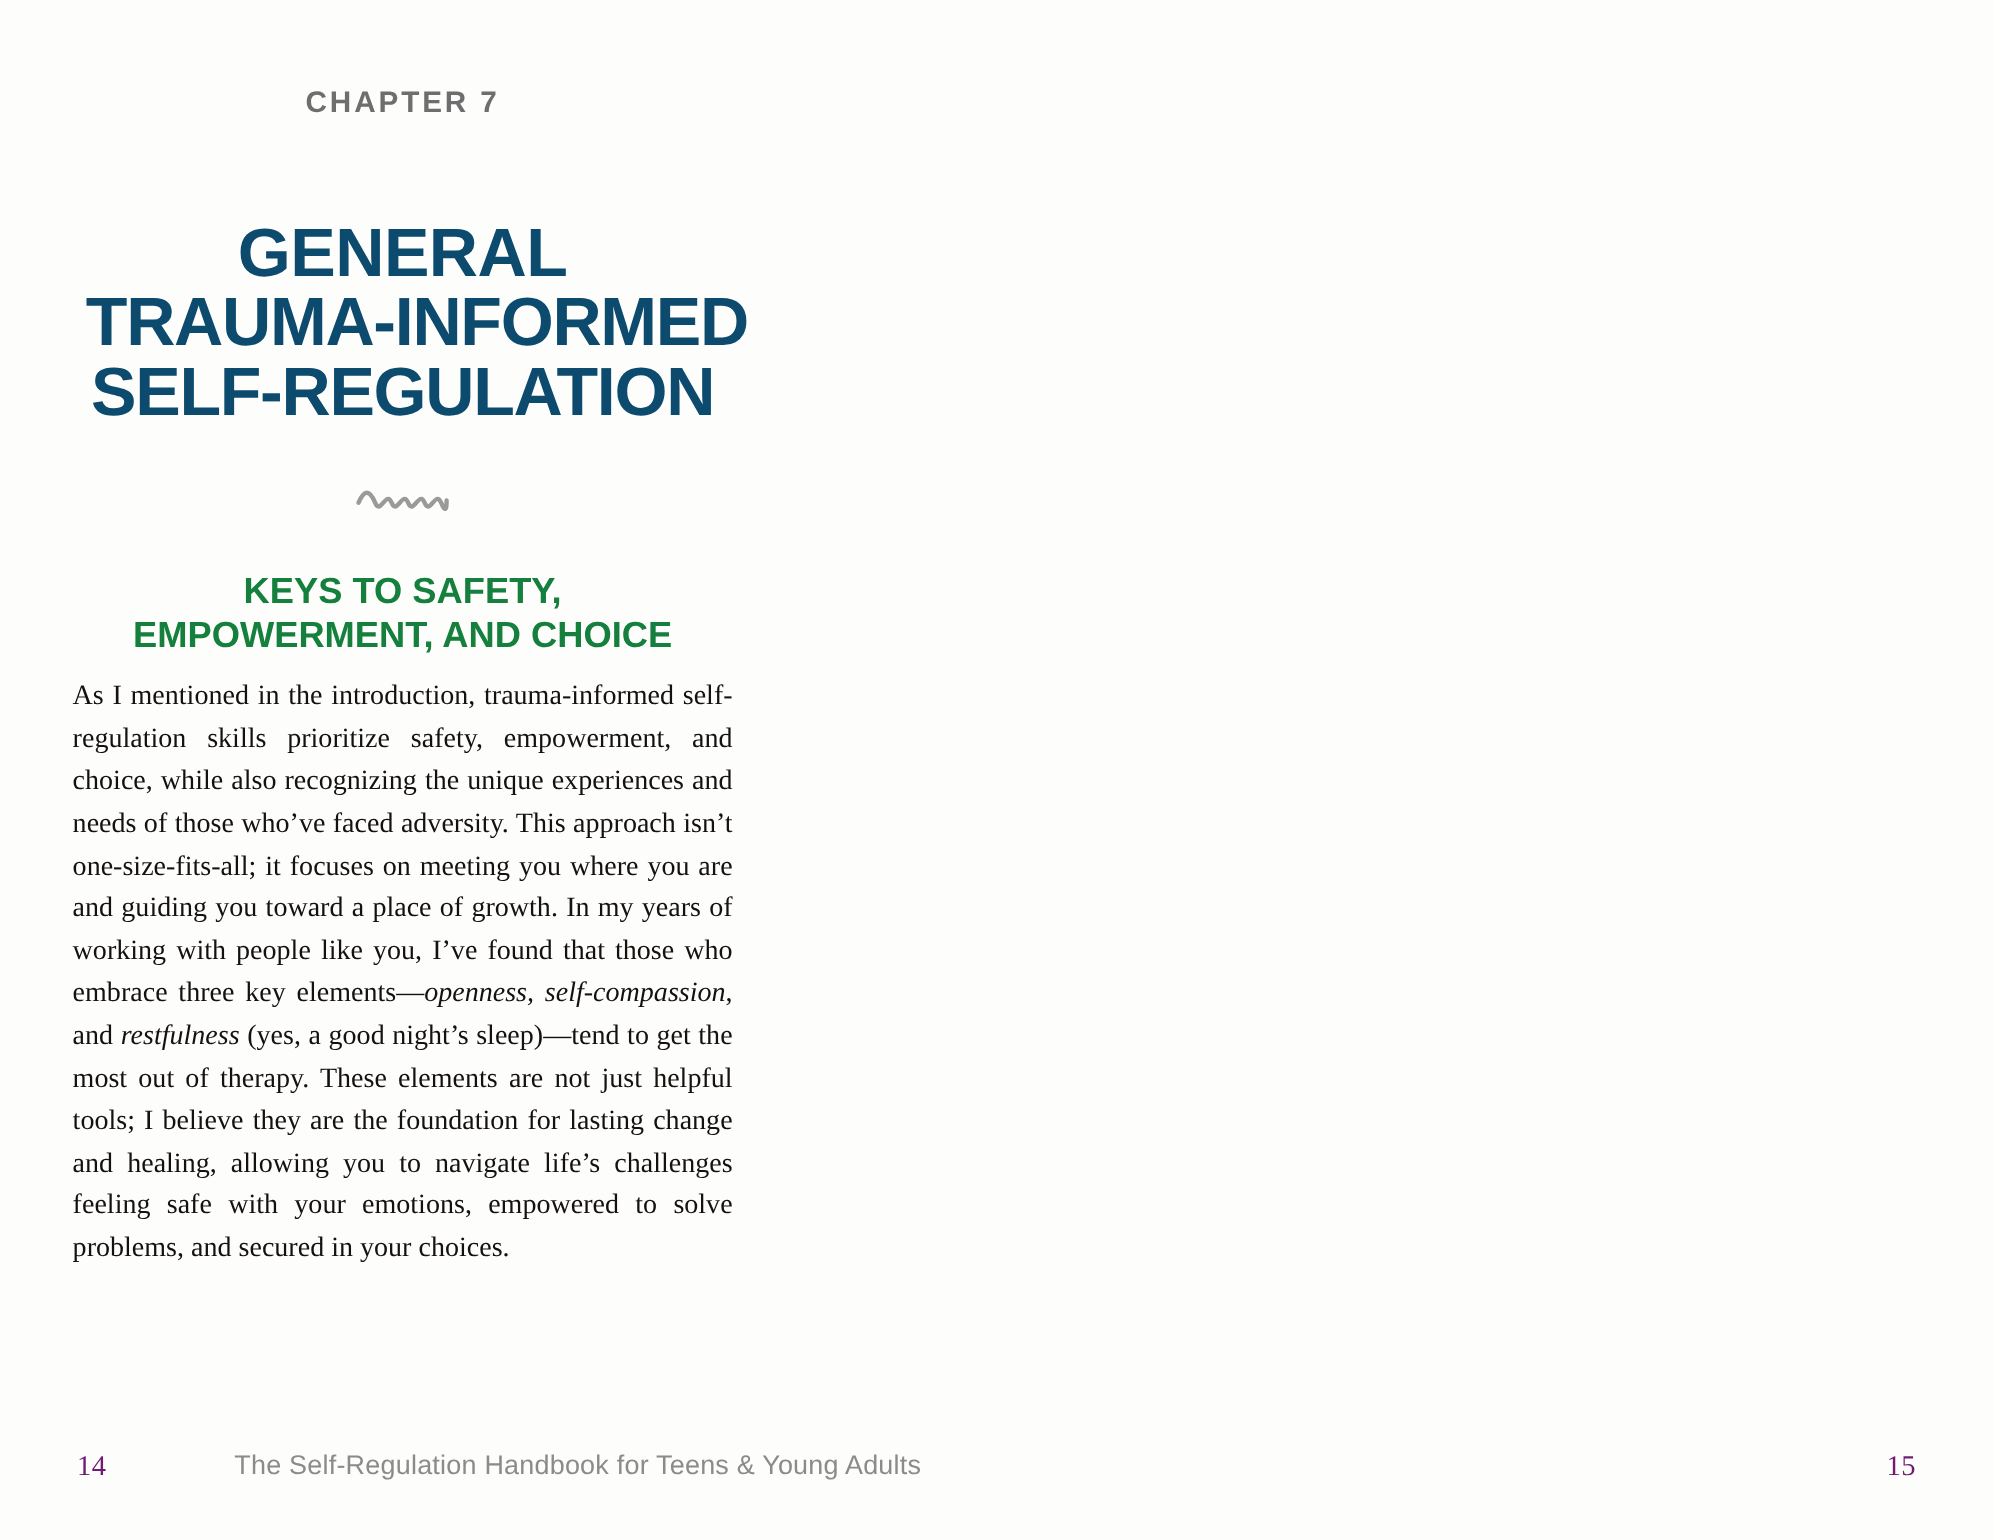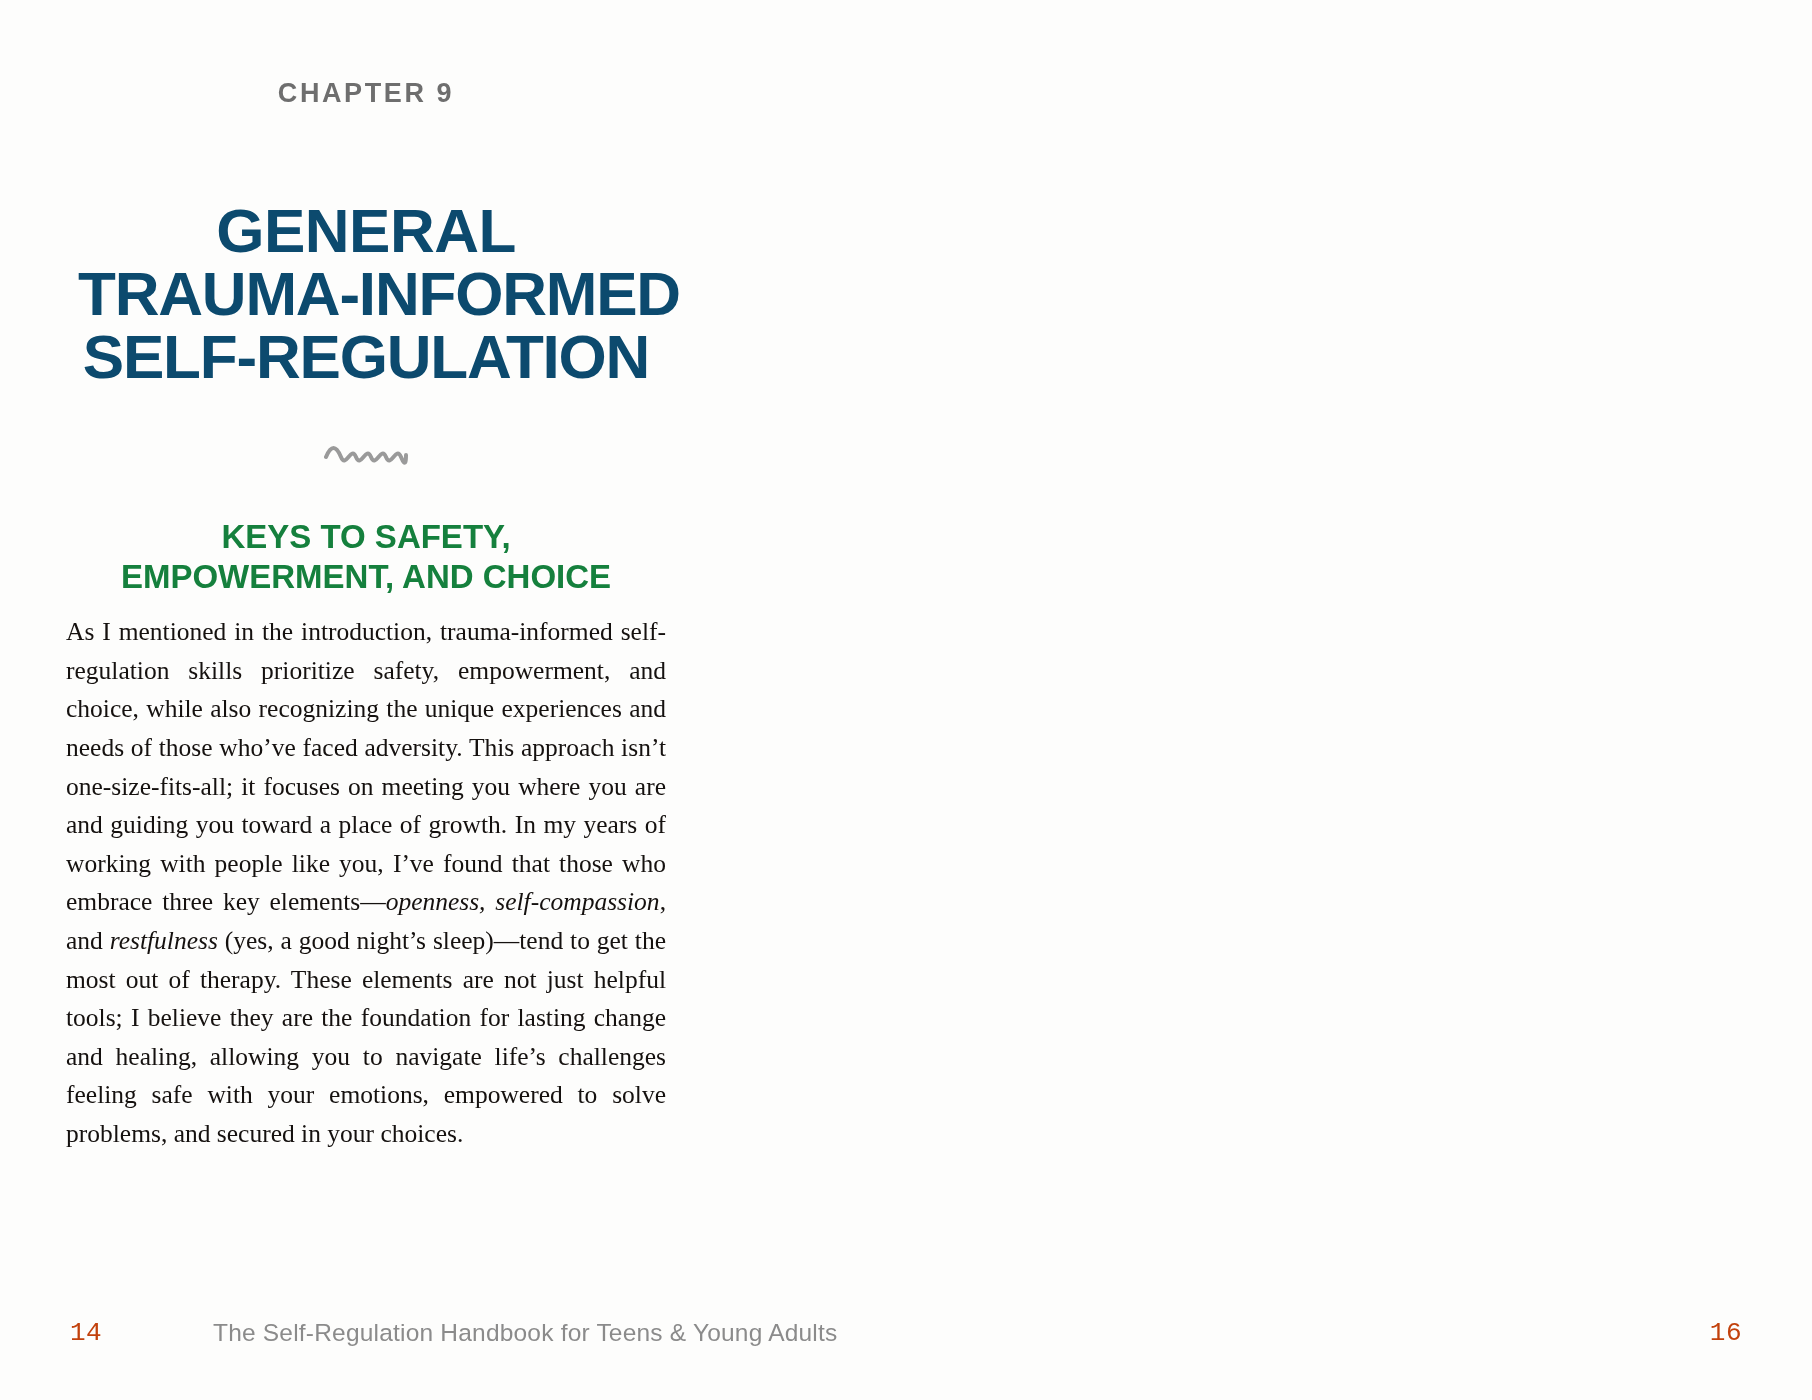--- a/index.html
+++ b/index.html
@@ -122,23 +122,23 @@
   .footer {
     position: absolute;
     bottom: 0;
     left: 0;
     width: 906px;
     height: 120px;
   }
   .folio {
     position: absolute;
     bottom: 52px;
-    font-family: Liberation Mono, monospace;
+    font-family: Liberation Serif, serif;
     font-size: 26px;
-    color: #c2410c;
+    color: #701a75;
     letter-spacing: 0.5px;
   }
   .folio-left  { left: 70px; }
   .folio-right { right: 70px; }
 
   .running-head {
     position: absolute;
     bottom: 53px;
     font-family: "Liberation Sans", sans-serif;
     font-size: 24.5px;
@@ -152,21 +152,21 @@
 </style>
 </head>
 <body>
 
 <div class="spread">
 
   <div class="page page-left">
 
     <div class="col col-left">
 
-      <div class="chapter-label">CHAPTER 9</div>
+      <div class="chapter-label">CHAPTER 7</div>
 
       <h1 class="chapter-title">
         <span class="tline l1">GENERAL</span>
         <span class="tline l3">TRAUMA-INFORMED</span>
         <span class="tline l4">SELF-REGULATION</span>
       </h1>
 
       <div class="ornament">
         <svg width="88" height="22" viewBox="0 0 88 22" xmlns="http://www.w3.org/2000/svg" aria-hidden="true">
           <path d="M4 14 C 9 2, 14 2, 19 14 S 29 2, 34 14 S 44 2, 49 14 S 59 2, 64 14 S 74 2, 79 14 S 84 16, 84 12" fill="none" stroke="#9a9a9a" stroke-width="4" stroke-linecap="round" stroke-linejoin="round"></path>
@@ -188,18 +188,18 @@
       <div class="folio folio-left">14</div>
       <div class="running-head running-head-left">The Self-Regulation Handbook for Teens &amp; Young Adults</div>
     </div>
 
   </div>
 
   <div class="page page-right">
 
     <div class="footer">
       <div class="running-head running-head-right">General Principles of Trauma-Informed Self-Regulation</div>
-      <div class="folio folio-right">16</div>
+      <div class="folio folio-right">15</div>
     </div>
 
   </div>
 
 </div>
 
 </body></html>

